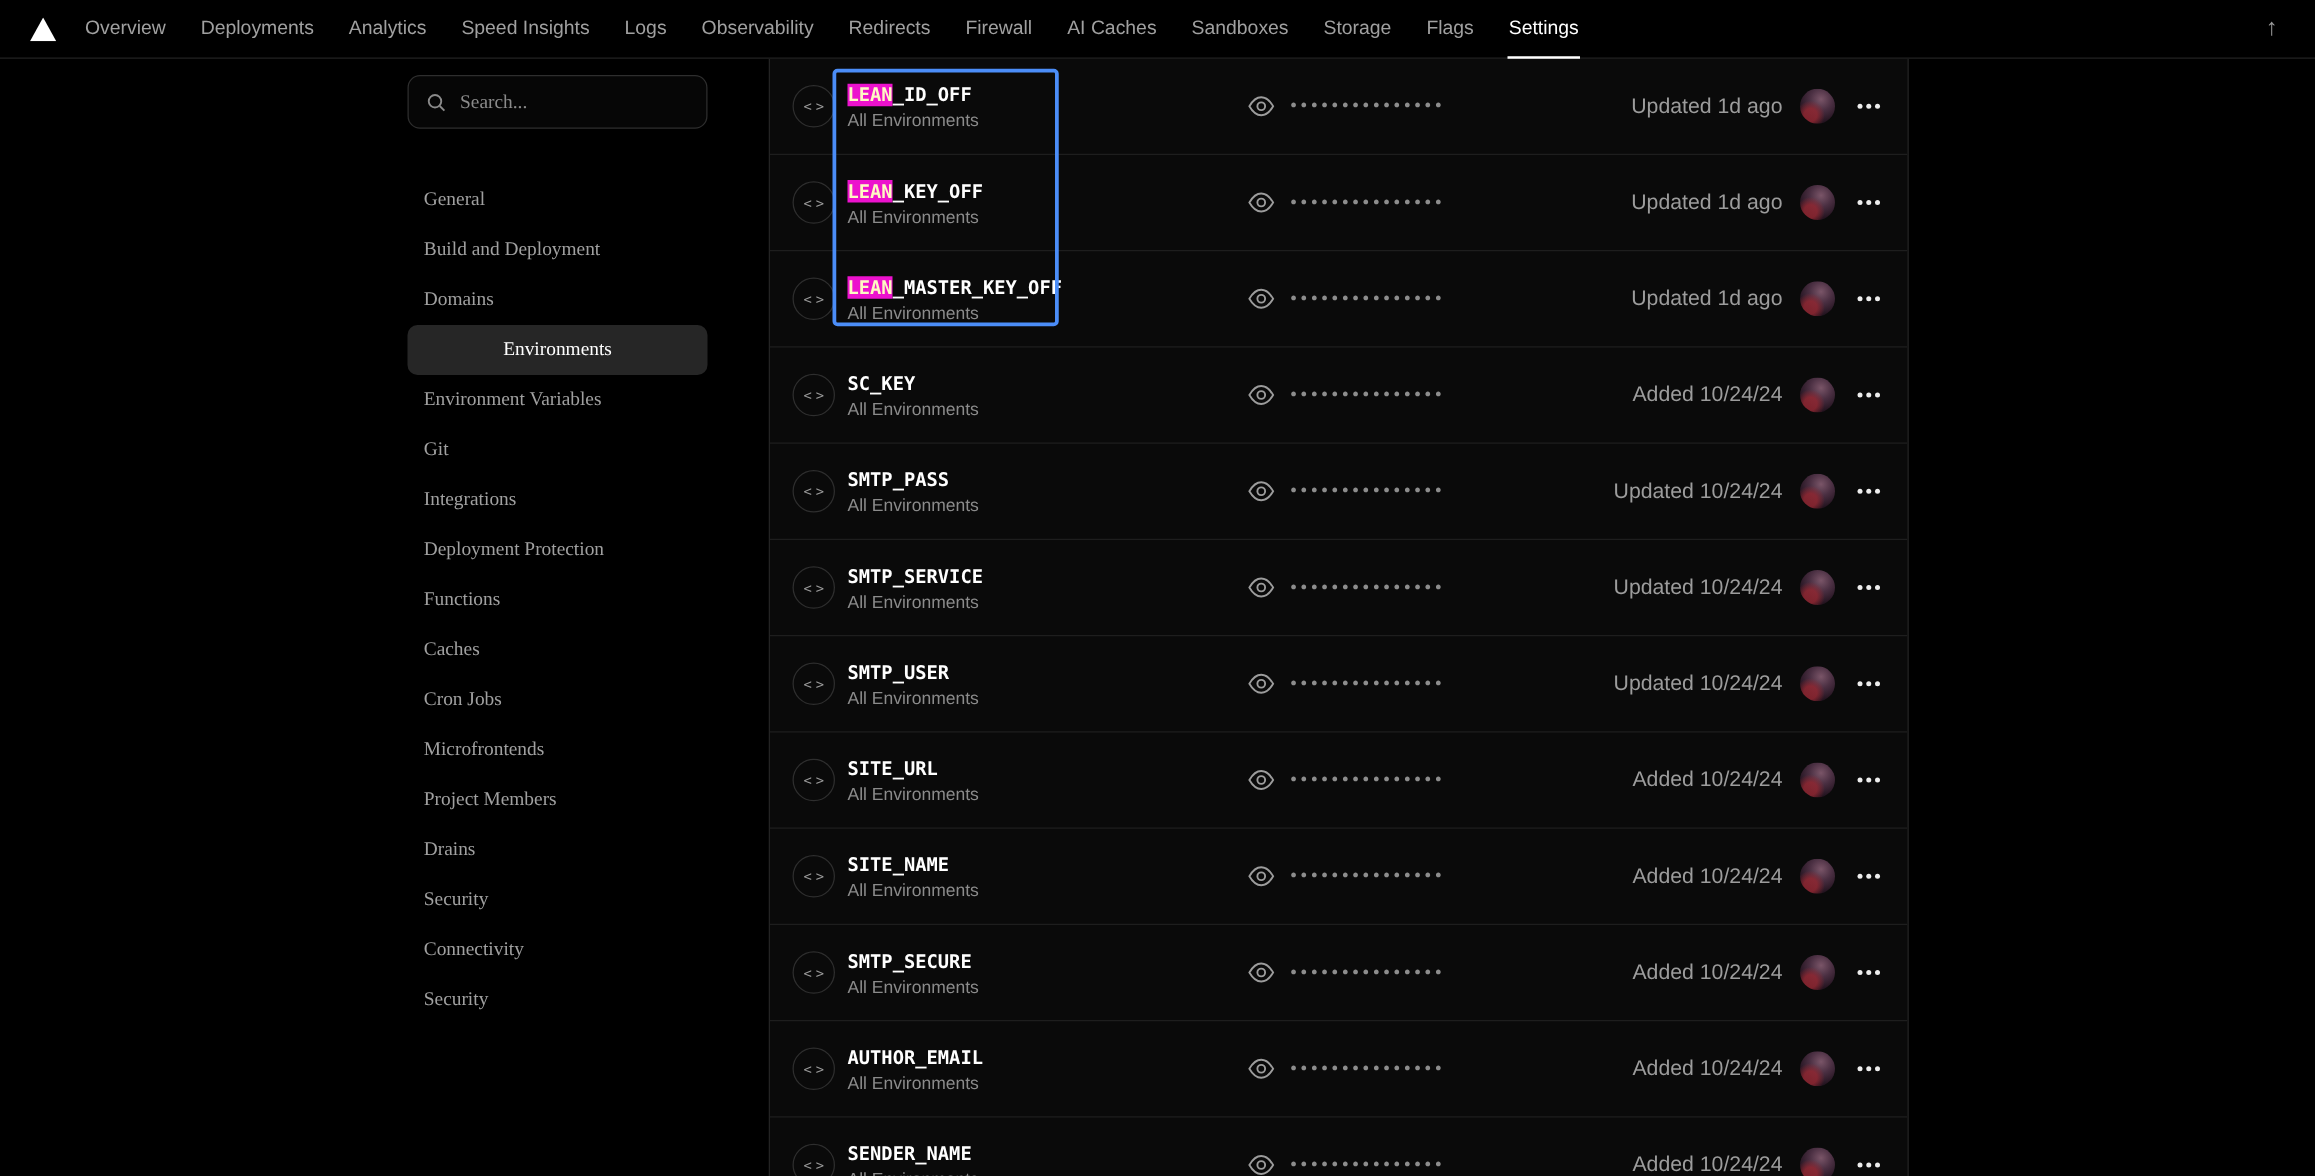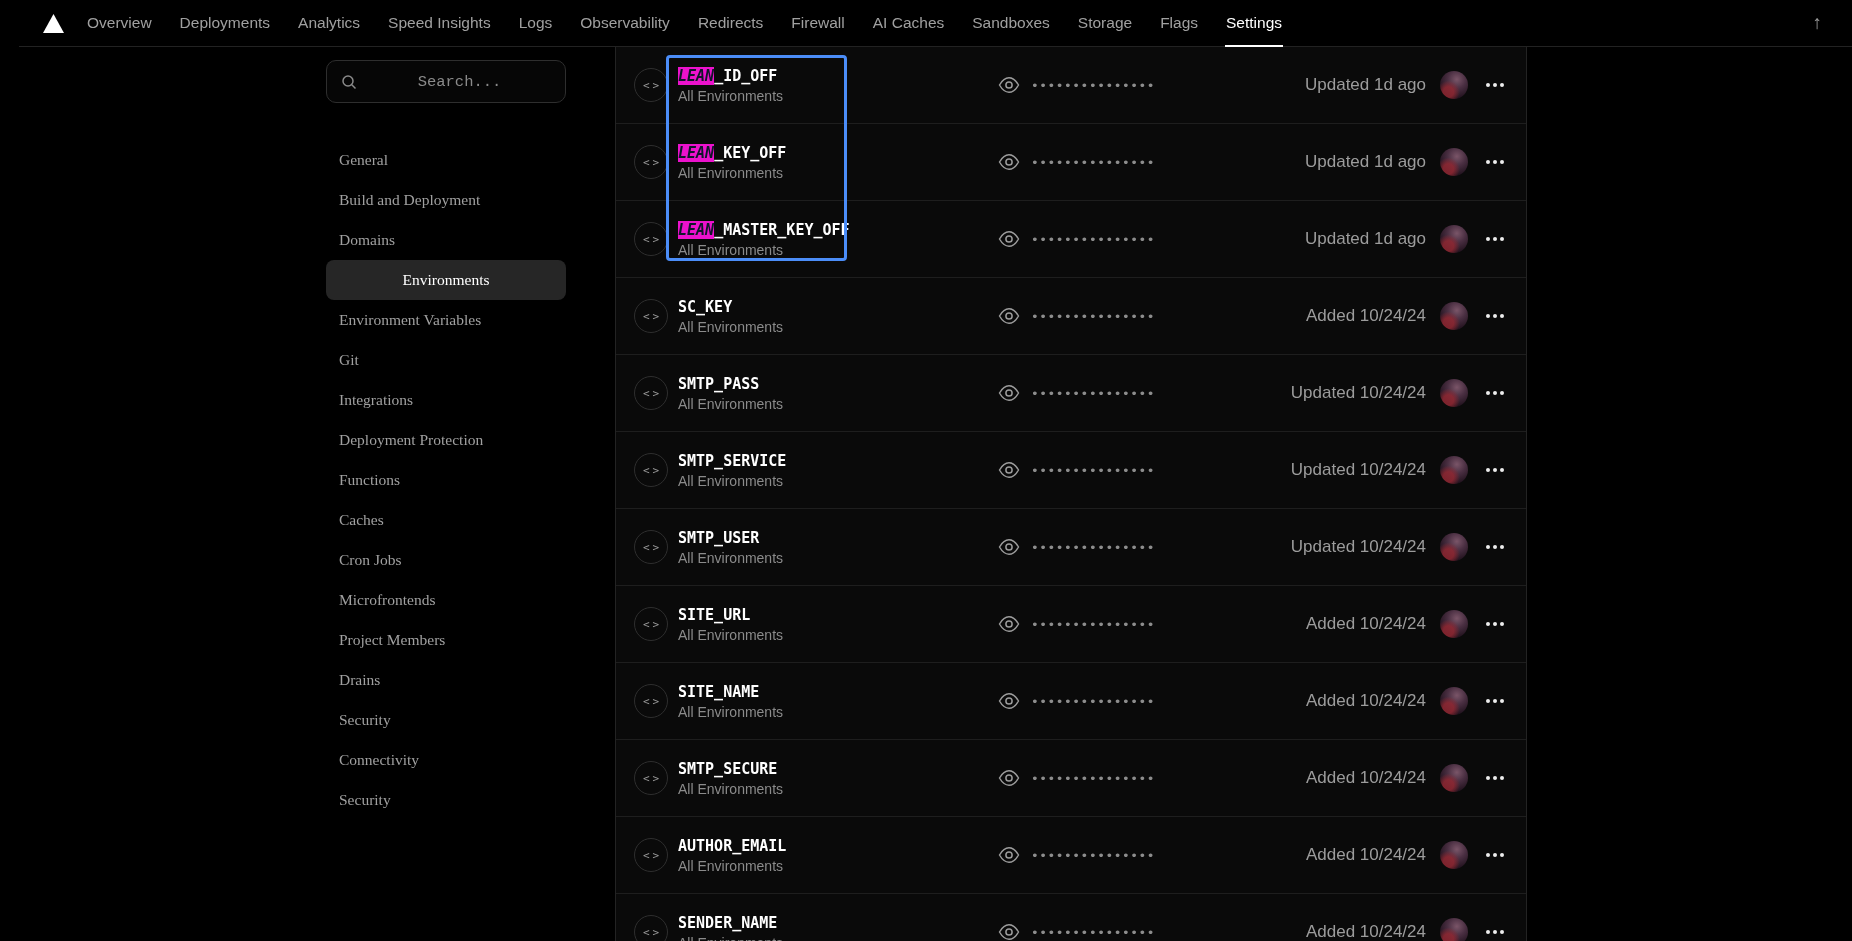--- a/index.html
+++ b/index.html
@@ -13,21 +13,20 @@
   }
 
   
   .topnav {
     position:absolute; top:0; left:0; right:0; height:47px;
     display:flex; align-items:stretch;
     padding:0 26px 0 24px;
     background:#000;
     border-bottom:1px solid #222;
     z-index:10;
-    margin-left:19px;
   }
   .logo-wrap { display:flex; align-items:center; margin-right:9px; cursor:pointer; }
   .tabs { display:flex; list-style:none; height:100%; }
   .tab {
     position:relative; display:flex; align-items:center;
     padding:0 14px; font-size:15.5px; color:#a0a0a0; cursor:pointer; white-space:nowrap;
   }
   .tab.active { color:#fff; }
   .tab.active::after {
     content:""; position:absolute; left:13px; right:13px; bottom:-1px;
@@ -44,22 +43,21 @@
   .searchbox {
     margin-top:13px; height:43px;
     border:1px solid #2e2e2e; border-radius:10px;
     display:flex; align-items:center; gap:11px;
     padding:0 14px; background:#060606;
   }
   .searchbox svg { flex:none; }
   .searchbox input {
     background:transparent; border:none; outline:none;
     color:#737373; font-size:15.5px; width:100%;
-    font-family:Liberation Mono, monospace;
-    text-align:center;
+    font-family:Liberation Serif, serif;
   }
   .searchbox input::placeholder { color:#8a8a8a; }
   .menu { margin-top:37px; display:flex; flex-direction:column;font-family:Liberation Serif, serif; }
   .menu-item {
     height:40px; display:flex; align-items:center;
     padding:0 13px; border-radius:8px;
     color:#a0a0a0; font-size:15.5px; cursor:pointer; white-space:nowrap;
   }
   .menu-item.active { background:#262626; color:#fff;justify-content:center; }
 
@@ -81,21 +79,21 @@
     display:flex; align-items:center; justify-content:center; gap:3px;
     color:#9a9a9a; margin-right:10px; cursor:pointer;
     font-family:"DejaVu Sans Mono","Liberation Mono",monospace; font-size:11px;
   }
   .name-col { width:320px; }
   .var-name {
     font-family:"DejaVu Sans Mono","Liberation Mono",monospace;
     font-size:15px; font-weight:700; color:#fff; line-height:19px;
     white-space:nowrap;
   }
-  .var-name .hl { background:#ec12cd; color:#0f172a;font-style:italic; }
+  .var-name .hl { background:#ec12cd; color:#fef9c3; }
   .var-name .hl:empty { display:none; }
   .var-scope { font-size:14px; color:#8b8b8b; margin-top:2px; }
   .value-col { display:flex; align-items:center; gap:11px; }
   .eye-btn { display:flex; align-items:center; cursor:pointer; }
   .dots {
     font-size:13px; letter-spacing:0.6px; color:#8d8d8d;
     font-family:"DejaVu Sans",sans-serif; line-height:1;
   }
   .row-spacer { flex:1; }
   .timestamp { font-size:17px; color:#9c9c9c; white-space:nowrap; }

